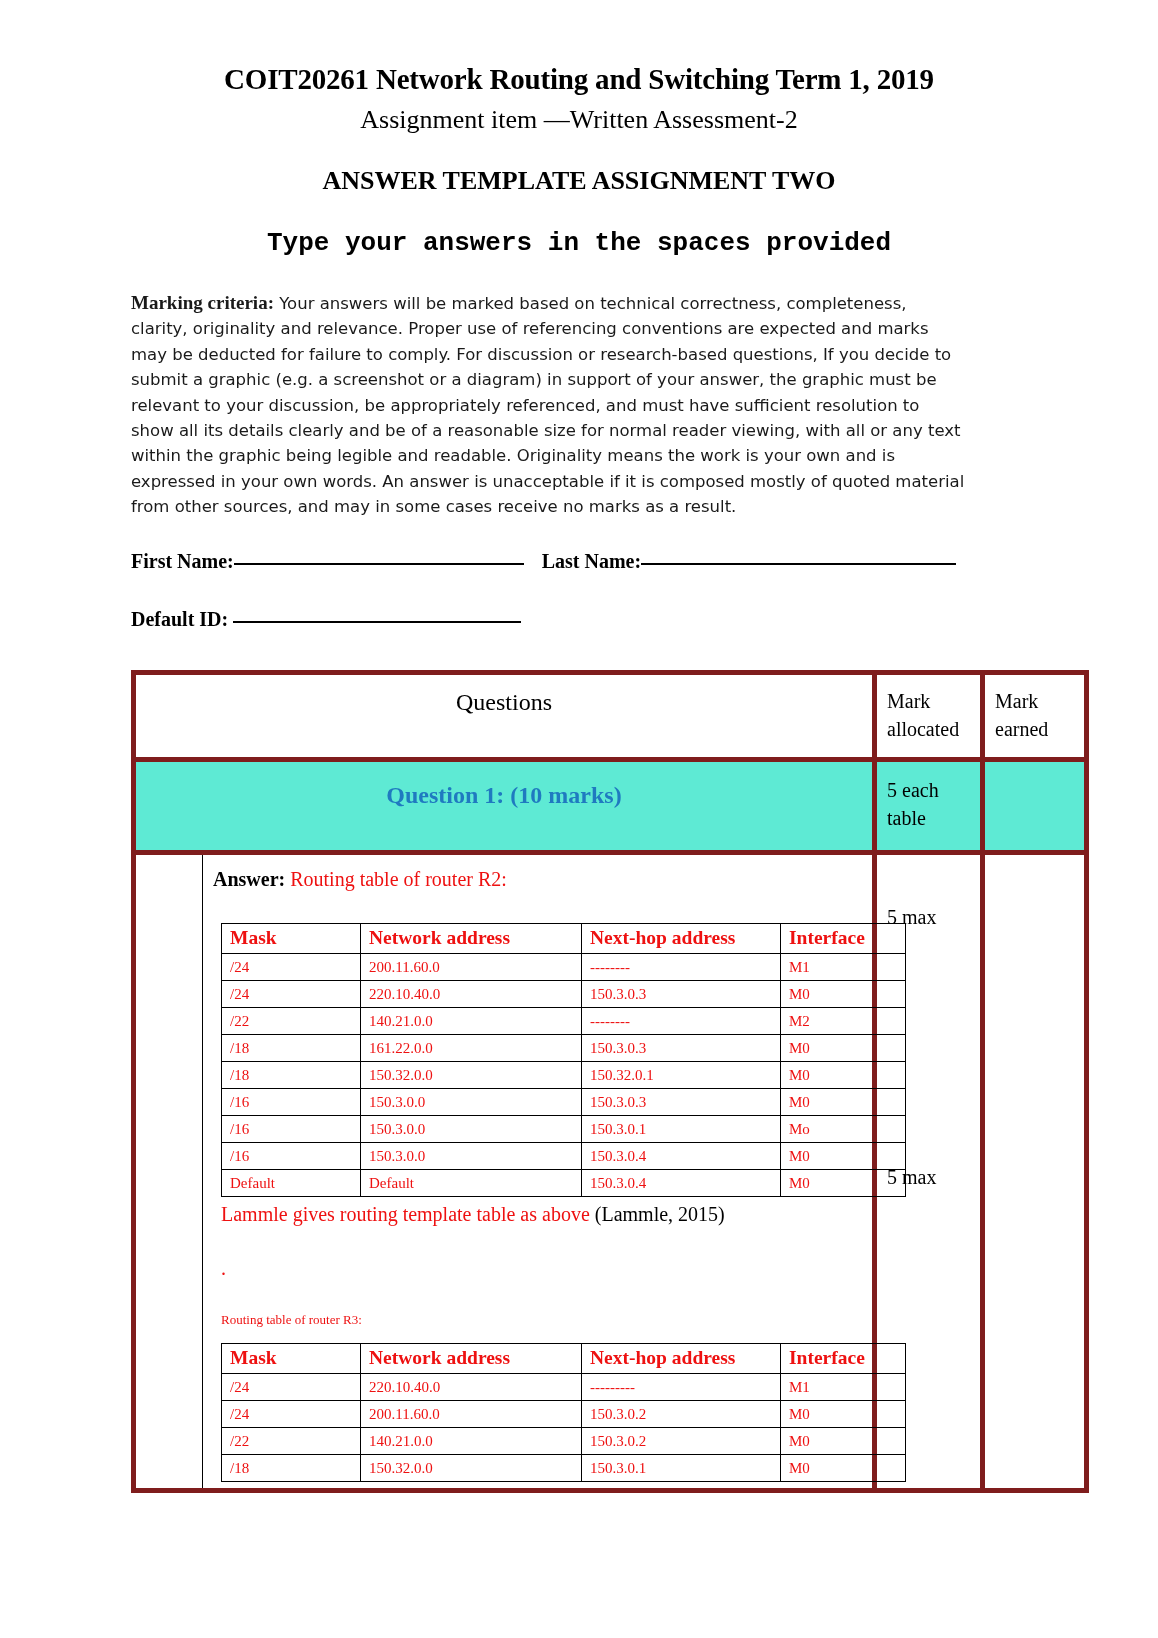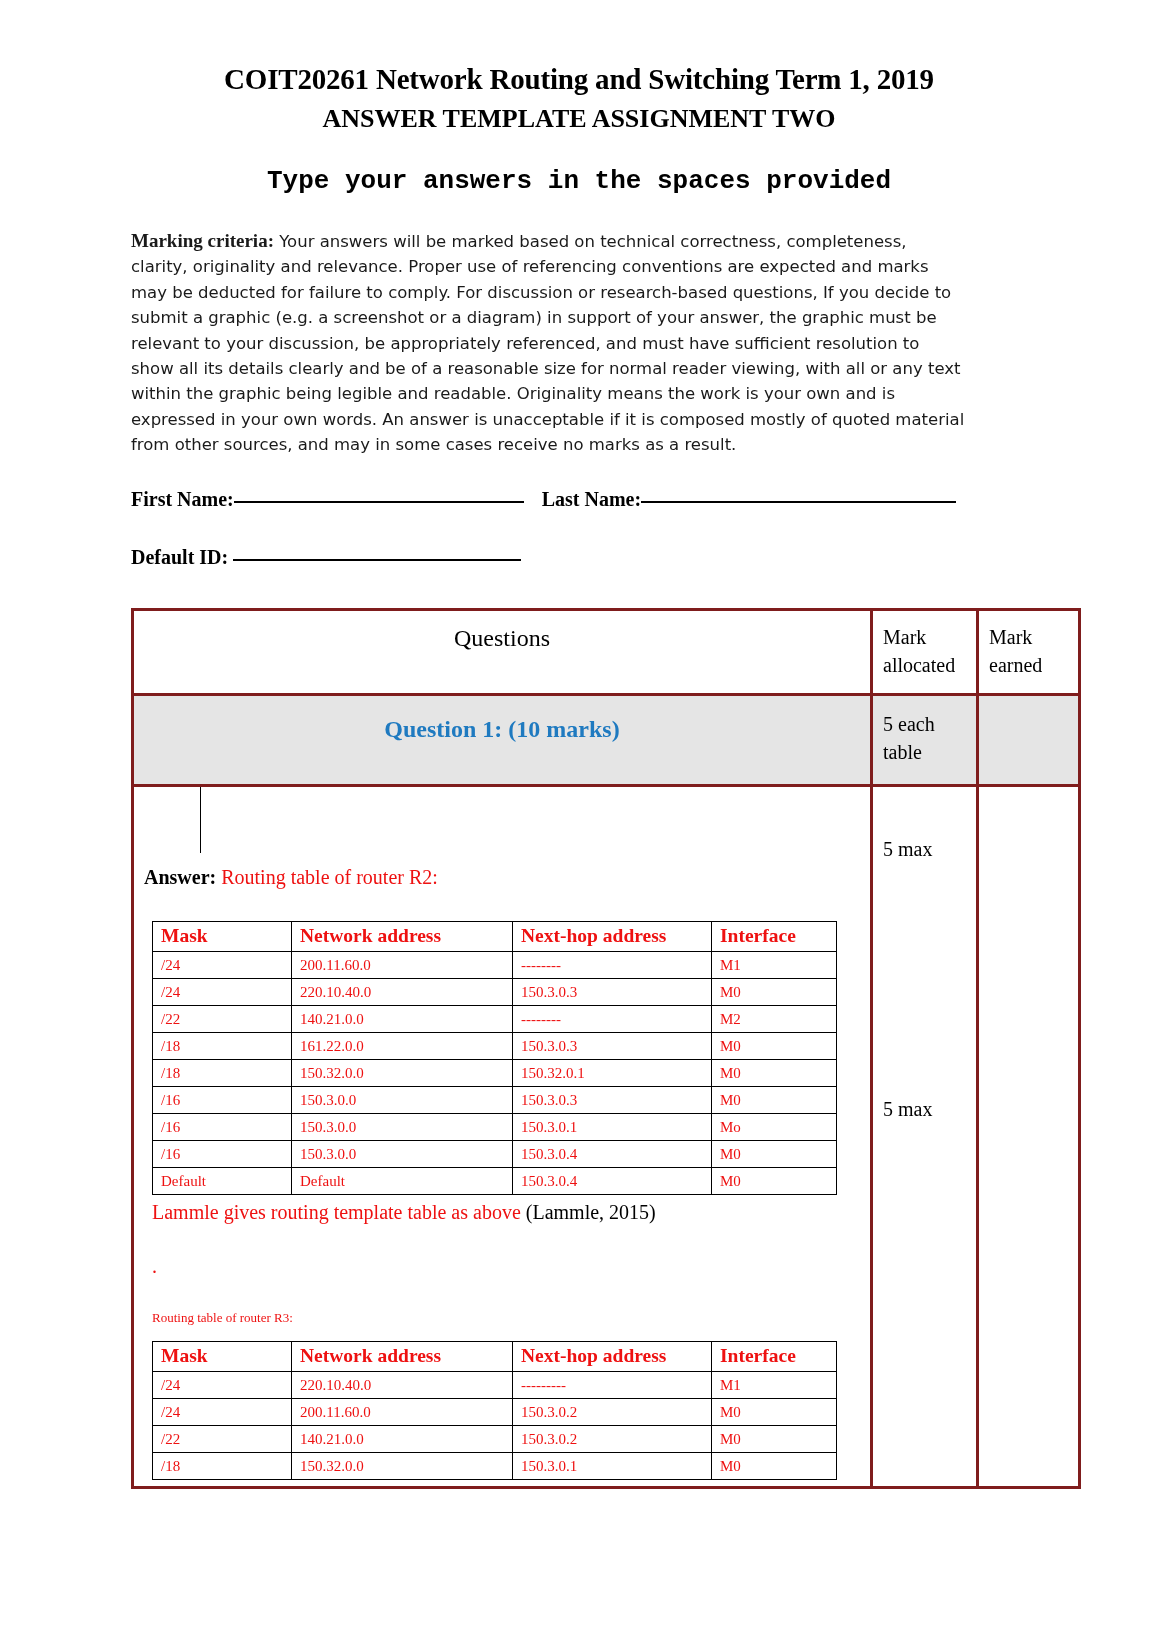--- a/index.html
+++ b/index.html
@@ -102,21 +102,21 @@
   .student-id-line { margin-top: 28px; margin-bottom: 0; }
 
   
   .qtable {
     border-collapse: collapse;
     width: 938px;
     margin-top: 36px;
     table-layout: fixed;
   }
   .qtable > tbody > tr > td {
-    border: 3px solid #7f1d1d;
+    border: 5px solid #7f1d1d;
     vertical-align: top;
     padding: 0;
   }
   .col-q    { width: 736px; }
   .col-ma   { width: 103px; }
   .col-me   { width: 99px; }
 
   .hdr-questions {
     text-align: center;
     font-family: "Liberation Serif", serif;
@@ -124,41 +124,40 @@
     line-height: 30px;
     padding: 12px 0 40px 0;
   }
   .hdr-mark {
     font-family: "Liberation Serif", serif;
     font-size: 20px;
     line-height: 28px;
     padding: 12px 0 0 10px;
   }
 
-  .row-q1 > td { background: #e5e5e5; }
+  .row-q1 > td { background: #5eead4; }
   .q1-title {
     text-align: center;
     font-family: "Liberation Serif", serif;
     font-weight: bold;
     font-size: 24px;
     line-height: 30px;
     color: #1f7ac0;
     padding: 18px 0 40px 0;
   }
   .q1-marks {
     font-family: "Liberation Serif", serif;
     font-size: 20px;
     line-height: 28px;
     padding: 14px 0 0 10px;
   }
 
   
   .answer-wrap {
     display: flex;
-    flex-direction: column;
   }
   .answer-spacer {
     width: 66px;
     flex: 0 0 66px;
     border-right: 1px solid #000;
     align-self: stretch;
   }
   .answer-body {
     flex: 1 1 auto;
     padding: 10px 0 6px 10px;
@@ -235,20 +234,21 @@
     padding: 232px 0 0 10px;
   }
 </style>
 </head>
 <body>
 
 <div class="page">
   <div class="content">
 
     <div class="h-title">COIT20261 Network Routing and Switching Term 1, 2019</div>
+    <div class="h-sub">Assignment item —Written Assessment-2</div>
     <div class="h-answer-template">ANSWER TEMPLATE ASSIGNMENT TWO</div>
     <div class="h-type-answers">Type your answers in the spaces provided</div>
 
     <p class="criteria"><span class="lbl">Marking criteria:</span><span> Your answers will be marked based on technical correctness, completeness, clarity, originality and relevance.   Proper use of referencing conventions are expected and marks may be deducted for failure to comply.  For discussion or research-based questions,  If you decide to submit a graphic (e.g. a screenshot or a diagram) in support of your answer, the graphic must be relevant to your discussion, be appropriately referenced,  and must have sufficient resolution to show all its details clearly and be of a reasonable size for normal reader viewing, with all or any text within the graphic being legible and readable.    Originality means the work is your own and is expressed in your own words.   An answer is unacceptable if it is composed mostly of quoted material from other sources, and may in some cases receive no marks as a result.</span></p>
 
     <div class="name-line">
       <span>First Name:</span><span class="rule rule-first"></span><span class="gap-lg"></span><span>Last Name:</span><span class="rule rule-last"></span>
     </div>
 
     <div class="name-line student-id-line">

